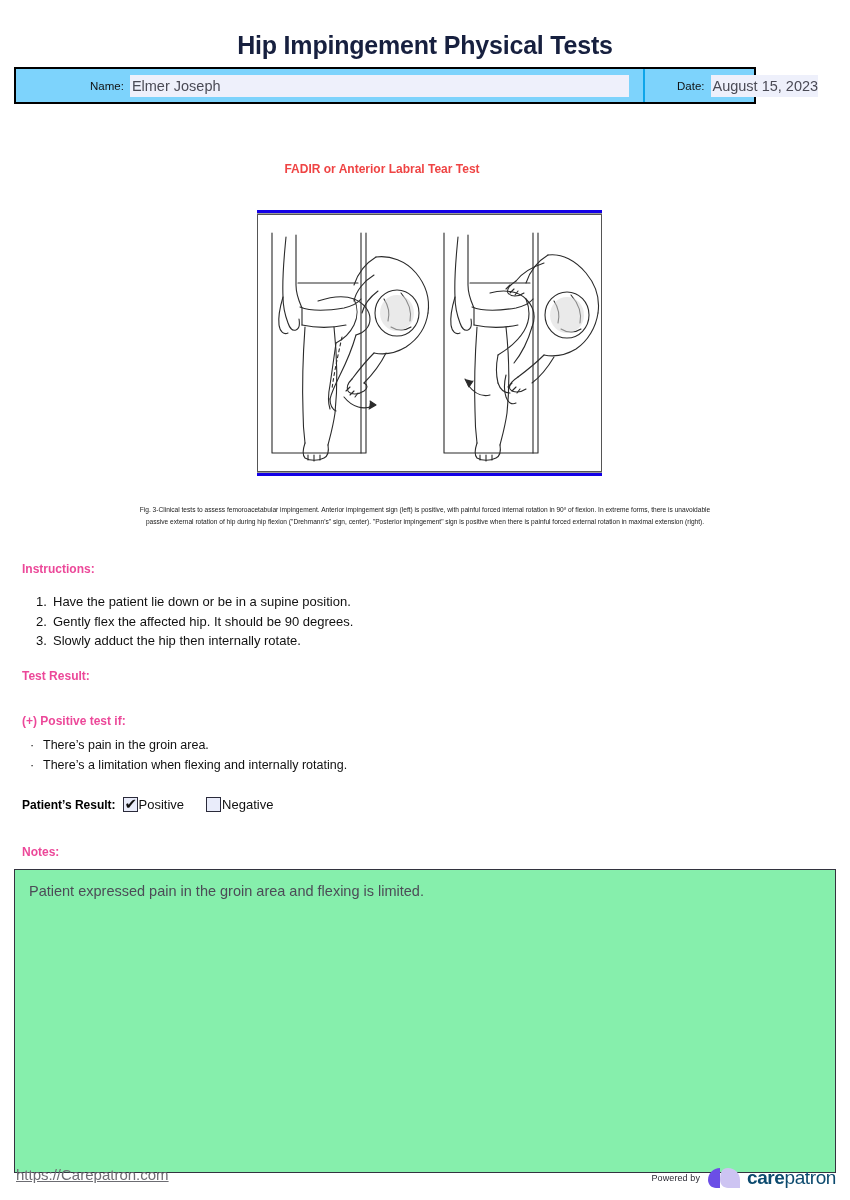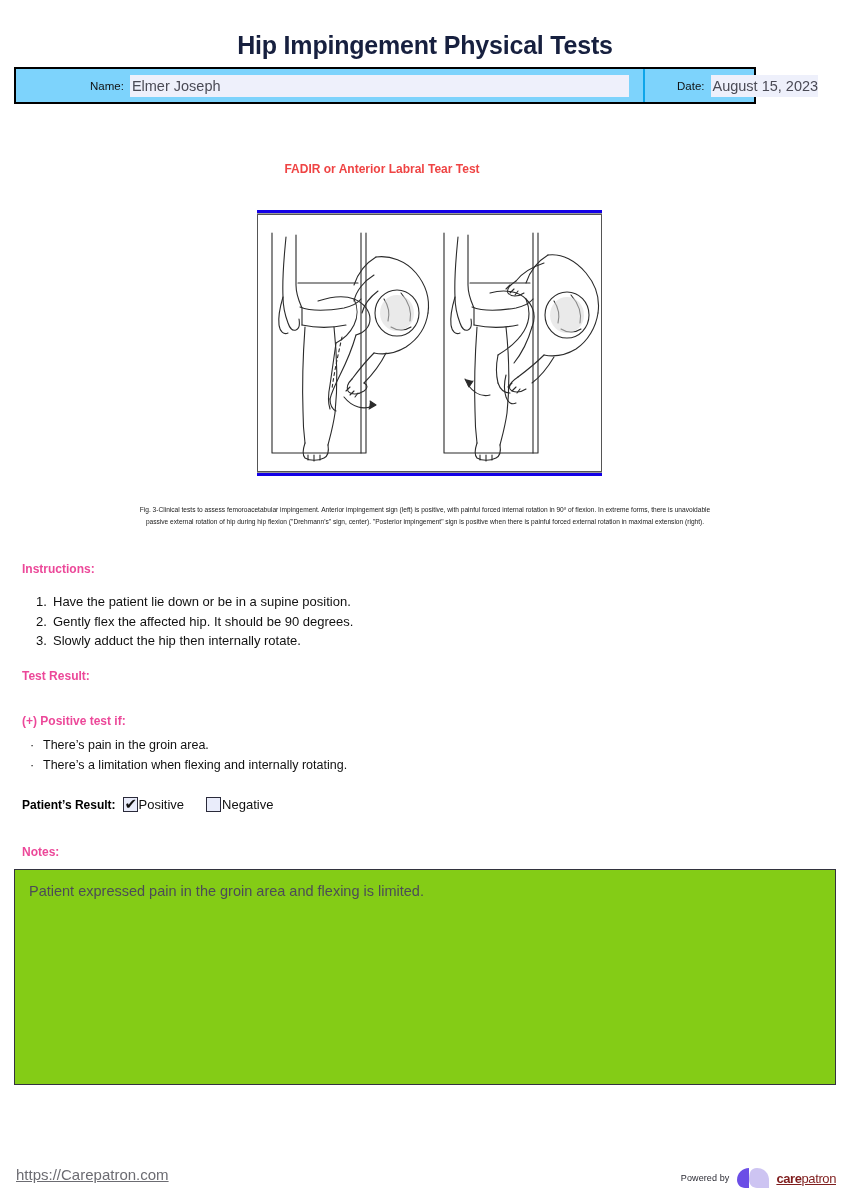--- a/index.html
+++ b/index.html
@@ -229,23 +229,23 @@
     color: #111111;
     margin-right: 22px;
   }
 
   
   .notes-box {
     position: absolute;
     left: 14px;
     top: 869px;
     width: 822px;
-    height: 216px;
+    height: 304px;
     border: 1.6px solid #33333f;
-    background: #84cc16;
+    background: #86efac;
     box-sizing: border-box;
     padding: 11px 14px;
     font-size: 14.5px;
     color: #4c4c57;
     line-height: 20px;
     overflow: hidden;
   }
 
   
   .footer-url {
@@ -264,24 +264,23 @@
     height: 24px;
   }
   .powered {
     font-size: 9px;
     color: #2a2a33;
     margin-right: 7px;
     letter-spacing: 0.1px;
   }
   .brand-mark { margin-right: 6px; display: flex; }
   .brand-word {
-    font-size: 13px;
-    color: #7f1d1d;
+    font-size: 19px;
+    color: #0c4a6e;
     letter-spacing: -0.4px;
-    text-decoration: underline;
   }
   .brand-word b { font-weight: bold; }
   .brand-word span.light { font-weight: normal; }
 </style>
 </head>
 <body>
 
 <div class="page">
 
   <h1 class="doc-title">Hip Impingement Physical Tests</h1>

